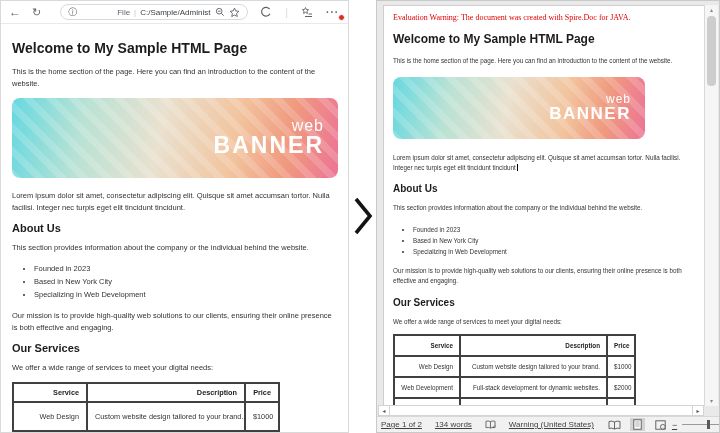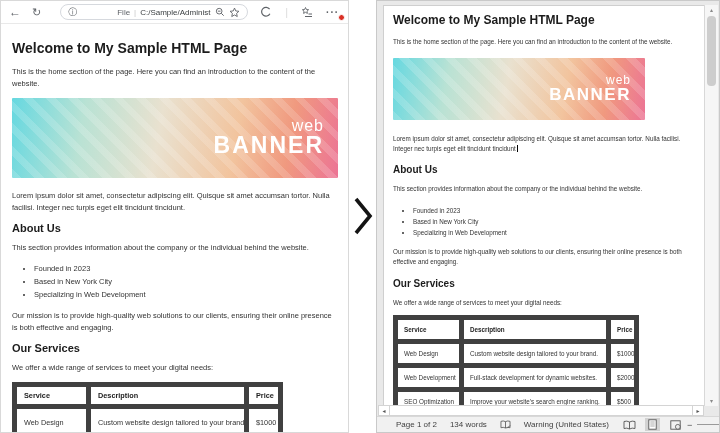--- a/index.html
+++ b/index.html
@@ -28,33 +28,33 @@
     border-radius:50%; background:#d93025; border:1px solid #fff; }
   .tb-edge-cut { margin-right:-7px; }
 
   .browser-content { padding:16px 10px 0 11px; color:#2b2b2b; }
   .bc-h1 { font-size:14px; font-weight:bold; color:#1c1c1c; margin:0 0 10px; }
   .bc-p  { font-size:7.5px; line-height:1.6; margin:0 0 8px; color:#333; }
   .bc-h2 { font-size:11px; font-weight:bold; color:#1c1c1c; margin:4px 0 8px; }
   .bc-ul { margin:0 0 9px 22px; }
   .bc-ul li { font-size:7.5px; line-height:1.75; color:#333; }
 
-  .banner { position:relative; border-radius:1px; overflow:hidden; margin:6px 0 12px;
+  .banner { position:relative; border-radius:8px; overflow:hidden; margin:6px 0 12px;
     background:
       repeating-linear-gradient(45deg, rgba(255,255,255,0.16) 0 7px, rgba(255,255,255,0) 7px 16px),
       linear-gradient(100deg, #66d8e0 0%, #b9e2d4 22%, #e9e1cf 45%, #f2c49e 68%, #f0997f 84%, #ec7495 100%);
   }
   .banner-left { height:80px; }
   .banner-text { position:absolute; right:14px; top:50%; transform:translateY(-50%);
     text-align:right; color:#fff; line-height:1.02; }
   .banner-web { font-size:16px; font-weight:normal; letter-spacing:1px; }
   .banner-big { font-size:23px; font-weight:bold; letter-spacing:2px; }
 
   table.svc { border-collapse:collapse; margin-top:3px; table-layout:fixed; }
-  table.svc th, table.svc td { border:5px solid #404040; text-align:left;
+  table.svc th, table.svc td { border:2px solid #404040; text-align:right;
     white-space:nowrap; overflow:hidden; }
   .svc-left { width:266px; font-size:7.3px; }
   .svc-left th { padding:4px 7px; font-weight:bold; color:#222; }
   .svc-left td { padding:9px 7px; color:#333; }
 
   
   .mid-arrow { position:absolute; left:349px; top:193px; width:27px; height:46px;
     display:flex; align-items:center; justify-content:center; }
 
   
@@ -88,21 +88,21 @@
 
   .h-scrollbar { position:absolute; left:1px; right:15px; bottom:16px; height:11px;
     background:#fff; border:1px solid #d4d4d4; display:flex; }
   .h-arrow { width:11px; height:100%; border-right:1px solid #d4d4d4; font-size:6px;
     color:#555; display:flex; align-items:center; justify-content:center; }
   .h-arrow.right { border-right:none; border-left:1px solid #d4d4d4; margin-left:auto; }
   .h-track { flex:1; }
 
   .status-bar { position:absolute; left:0; right:0; bottom:0; height:16px;
     background:#f1f1f1; border-top:1px solid #d8d8d8; display:flex; align-items:center;
-    font-size:8px; color:#3f3f3f; padding:0 19px; }
+    font-size:8px; color:#3f3f3f; padding:0 4px;text-decoration:underline; }
   .sb-item { margin-right:13px; white-space:nowrap; }
   .sb-icons { display:flex; align-items:center; gap:8px; margin-left:auto; }
   .sb-viewbtn { display:flex; align-items:center; justify-content:center;
     width:15px; height:13px; }
   .sb-viewbtn.selected { background:#d2d2d2; }
   .zoom-group { display:flex; align-items:center; gap:5px; margin-left:4px; }
   .zoom-track { position:relative; width:52px; height:1px; background:#9a9a9a; }
   .zoom-thumb { position:absolute; left:48%; top:-4px; width:3px; height:9px; background:#5a5a5a; }
   .zoom-sign { font-size:9px; color:#444; }
 
@@ -205,20 +205,21 @@
   </div>
 
   <div class="mid-arrow">
     <svg width="22" height="42" viewBox="0 0 22 42">
         <polyline points="4,4 18,21 4,38" fill="none" stroke="#141414" stroke-width="3.6"></polyline>
       </svg>
   </div>
 
   <div class="word-panel">
     <div class="doc-page">
+      <div class="doc-warning">Evaluation Warning: The document was created with Spire.Doc for JAVA.</div>
       <div class="doc-h1">Welcome to My Sample HTML Page</div>
       <p class="doc-p">This is the home section of the page. Here you can find an introduction to the content of the website.</p>
       <div class="banner banner-right">
         <div class="banner-text">
           <div class="banner-web">web</div>
           <div class="banner-big">BANNER</div>
         </div>
       </div>
       <p class="doc-p"><span>Lorem ipsum dolor sit amet, consectetur adipiscing elit. Quisque sit amet accumsan tortor. Nulla facilisi. Integer nec turpis eget elit tincidunt tincidunt</span><span class="caret"></span></p>
       <div class="doc-h2">About Us</div>

